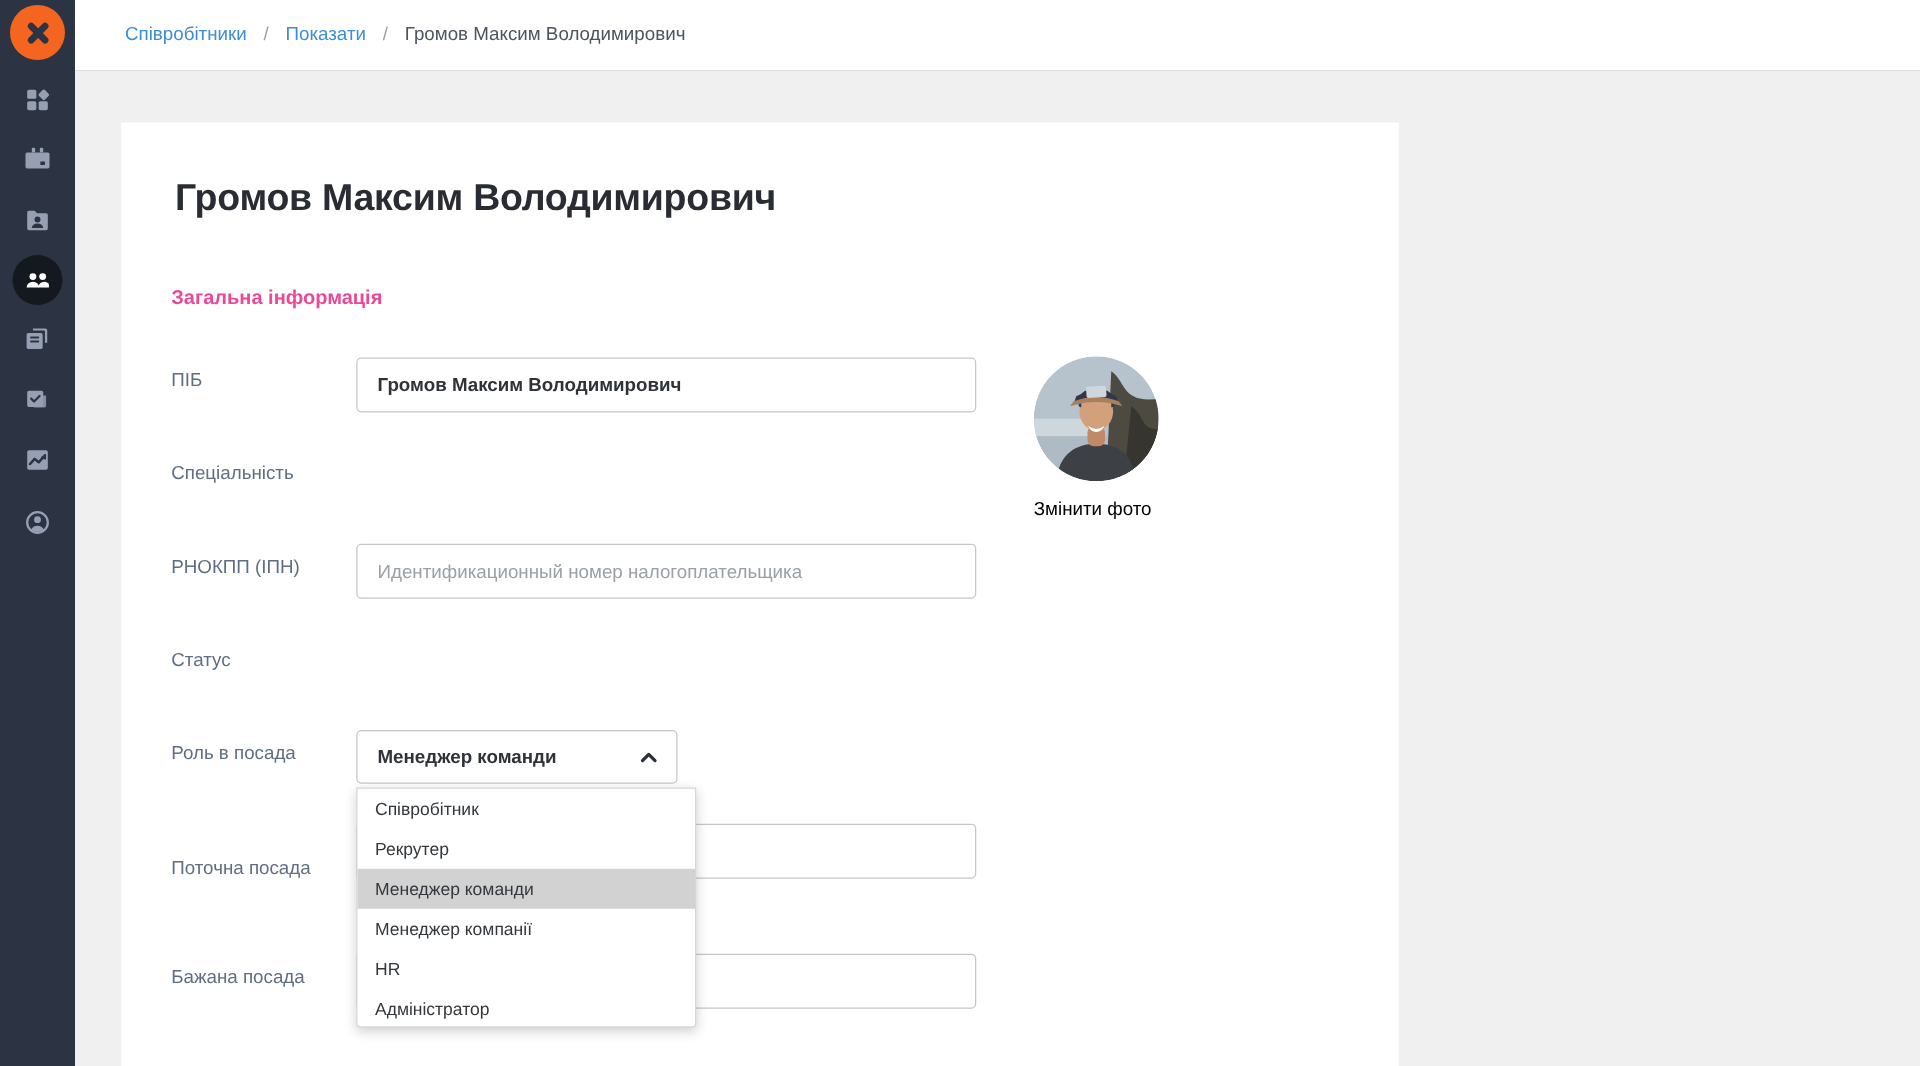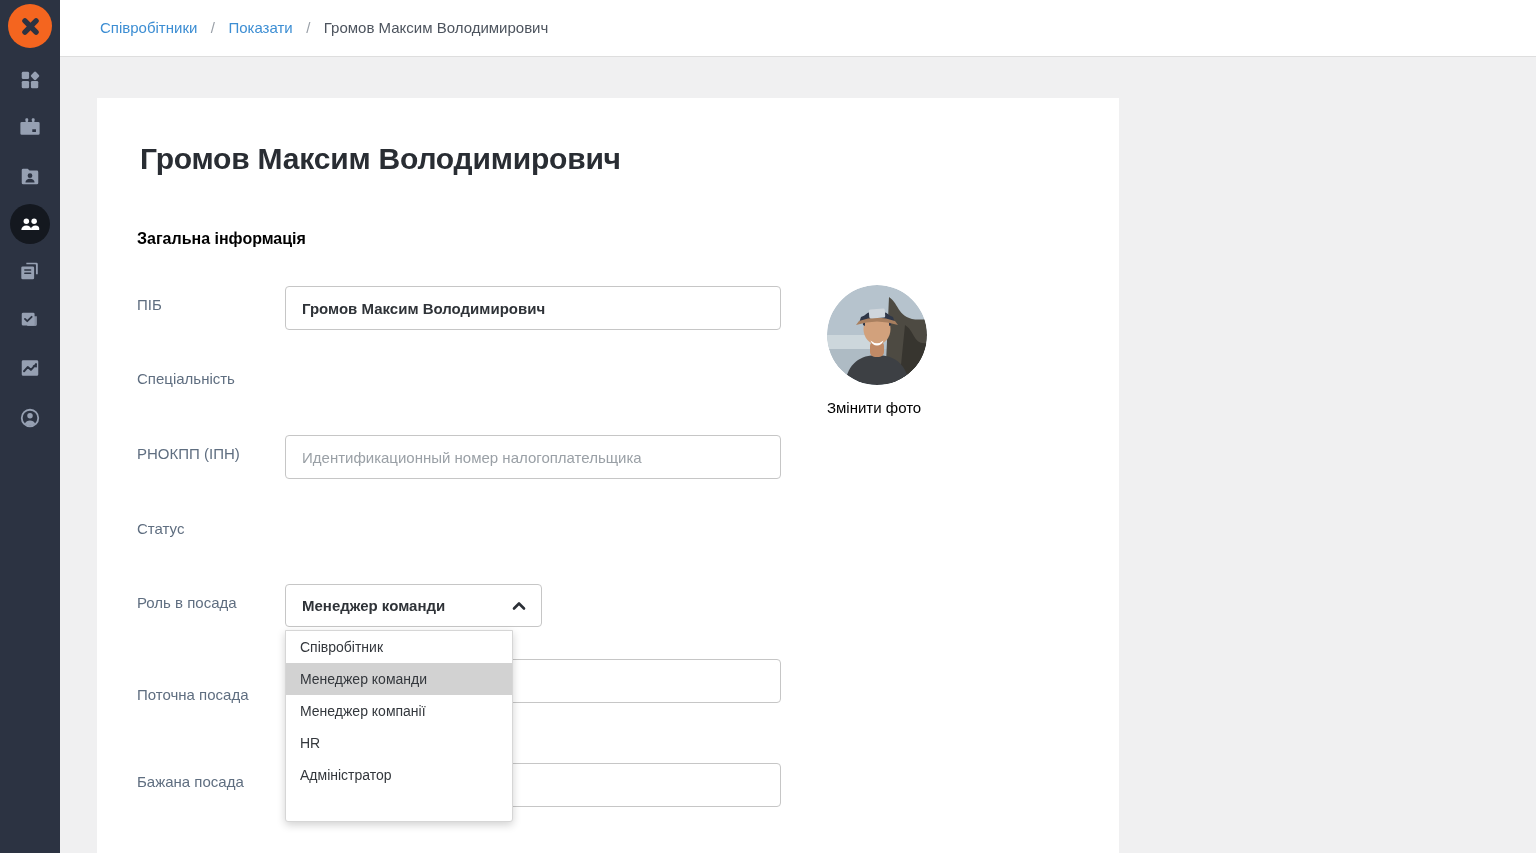--- a/index.html
+++ b/index.html
@@ -28,37 +28,37 @@
 
   
   .content { position:absolute; left:60px; top:57px; width:1476px; height:796px;
     background:#f0f0f1; }
   .card { position:absolute; left:37px; top:41px; width:1022px; height:760px;
     background:#ffffff; }
 
   .page-title { position:absolute; left:43px; top:44px; font-size:30px;
     font-weight:600; color:#292d33; letter-spacing:-0.2px; }
   .section-heading { position:absolute; left:40px; top:132px; font-size:16px;
-    font-weight:700; color:#000000; }
+    font-weight:700; color:#ec4899; }
 
   .f-label { position:absolute; left:40px; font-size:15px; color:#5f6e80; }
   .f-input { position:absolute; left:188px; width:496px; height:44px;
     border:1px solid #c6c6c6; border-radius:4px; background:#fff;
     padding:0 16px; font-family:"Liberation Sans",sans-serif;
     font-size:15px; font-weight:600; color:#2f3338; outline:none; }
   .f-input::placeholder { color:#9aa0a6; font-weight:400; }
 
   .f-select { position:absolute; left:188px; width:257px; height:43px;
     border:1px solid #c6c6c6; border-radius:4px; background:#fff;
     display:flex; align-items:center; justify-content:space-between;
     padding:0 14px 0 16px; cursor:pointer; }
   .f-select .sel-text { font-size:15px; font-weight:600; color:#2f3338; }
 
   
-  .dropdown { position:absolute; left:188px; top:532px; width:228px; height:192px;
+  .dropdown { position:absolute; left:188px; top:532px; width:272px; height:192px;
     background:#ffffff; border:1px solid #d6d6d6; border-radius:0 0 3px 3px;
     box-shadow:0 3px 9px rgba(0,0,0,0.18); z-index:10; }
   .dd-item { height:32px; display:flex; align-items:center; padding-left:14px;
     font-size:14px; color:#33373c; cursor:pointer; }
   .dd-item.sel { background:#d2d2d2; }
 
   
   .avatar { position:absolute; left:730px; top:187px; width:100px; height:100px;
     border-radius:50%; overflow:hidden; }
   .change-photo { position:absolute; left:730px; top:301px; font-size:15px;
@@ -179,20 +179,21 @@
     </div>
 
     <label class="f-label" style="top:588px">Поточна посада</label>
     <input class="f-input" style="top: 561px;" value="">
 
     <label class="f-label" style="top:675px">Бажана посада</label>
     <input class="f-input" style="top: 665px;" value="">
 
     <div class="dropdown">
       <div class="dd-item">Співробітник</div>
+      <div class="dd-item">Рекрутер</div>
       <div class="dd-item sel">Менеджер команди</div>
       <div class="dd-item">Менеджер компанії</div>
       <div class="dd-item">HR</div>
       <div class="dd-item">Адміністратор</div>
     </div>
 
     <div class="avatar">
       <svg width="100" height="100" viewBox="0 0 100 100">
         <defs>
             <clipPath id="av">

